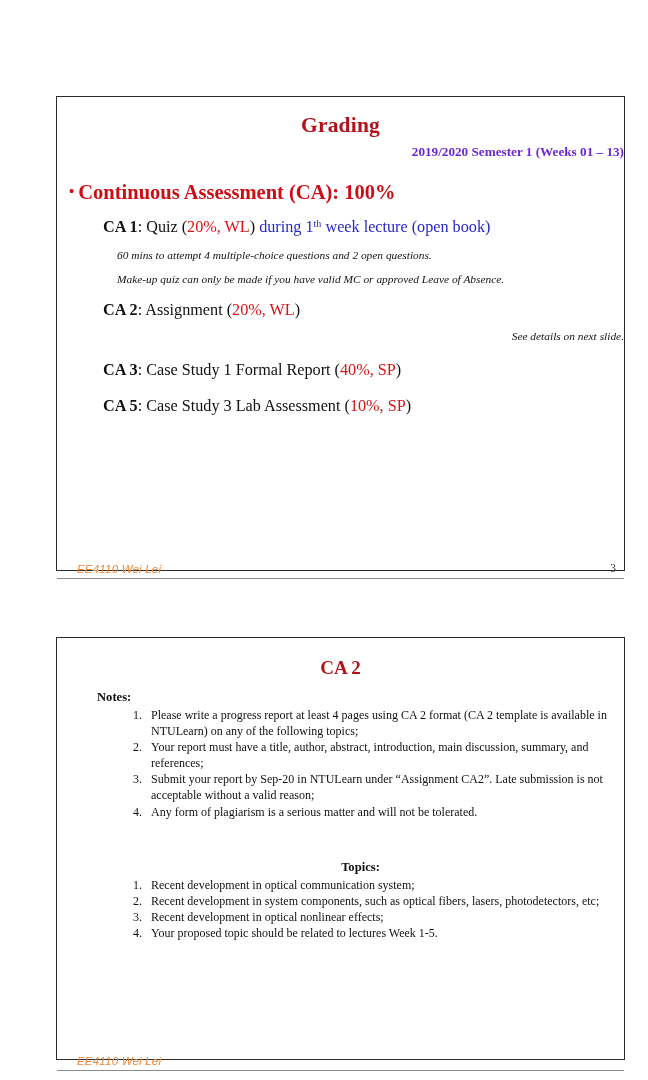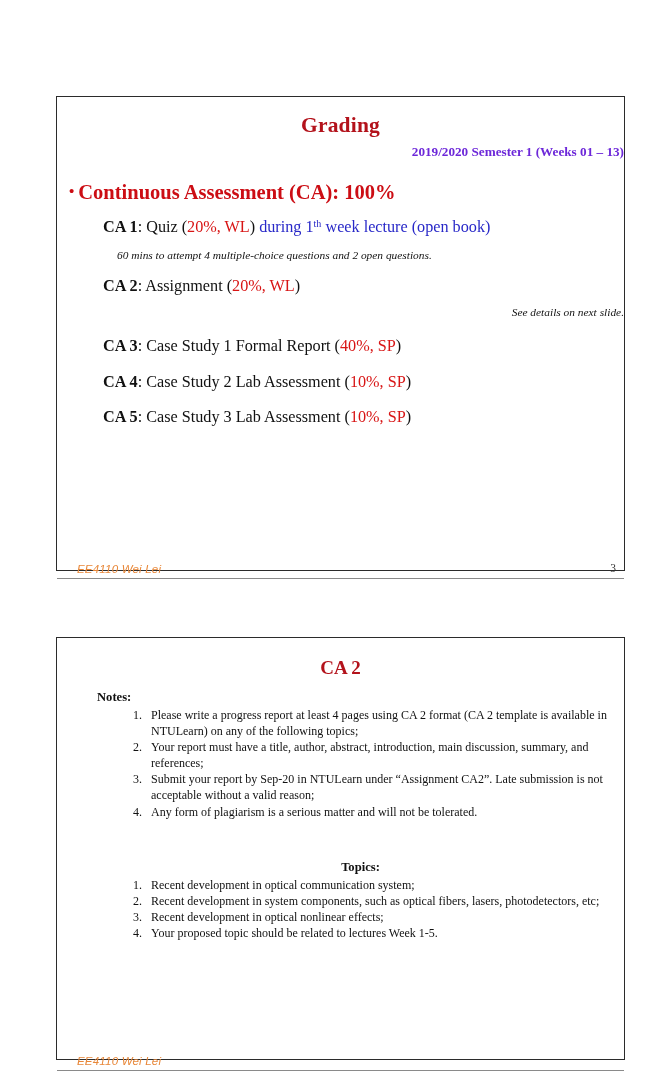--- a/index.html
+++ b/index.html
@@ -173,34 +173,32 @@
 
     <div class="bullet-line">
       <span class="bullet-dot">•</span><span>Continuous Assessment (CA): 100%</span>
     </div>
 
     <div class="ca-line ca-1">
       <span class="lbl">CA 1</span><span>: Quiz (</span><span class="red">20%, WL</span><span>) </span><span class="blue">during 1</span><sup class="blue">th</sup><span class="blue"> week lecture (open book)</span>
     </div>
 
     <div class="note-line note-a">60 mins to attempt 4 multiple-choice questions and 2 open questions.</div>
+    <div class="note-line note-b">Make-up quiz can only be made if you have valid MC or approved Leave of Absence.</div>
 
     <div class="ca-line ca-2">
       <span class="lbl">CA 2</span><span>: Assignment (</span><span class="red">20%, WL</span><span>)</span>
     </div>
 
     <div class="note-line note-c">See details on next slide.</div>
 
     <div class="ca-line ca-3">
       <span class="lbl">CA 3</span><span>: Case Study 1 Formal Report (</span><span class="red">40%, SP</span><span>)</span>
     </div>
 
-    <div class="ca-line ca-4">
-      <span class="lbl">CA 4</span><span>: Case Study 2 Lab Assessment (</span><span class="red">10%, SP</span><span>)</span>
-    </div>
 
     <div class="ca-line ca-5">
       <span class="lbl">CA 5</span><span>: Case Study 3 Lab Assessment (</span><span class="red">10%, SP</span><span>)</span>
     </div>
 
     <div class="footer">
       <div class="footer-rule"></div>
       <div class="footer-text">EE4110 Wei Lei</div>
       <div class="footer-page">3</div>
     </div>

